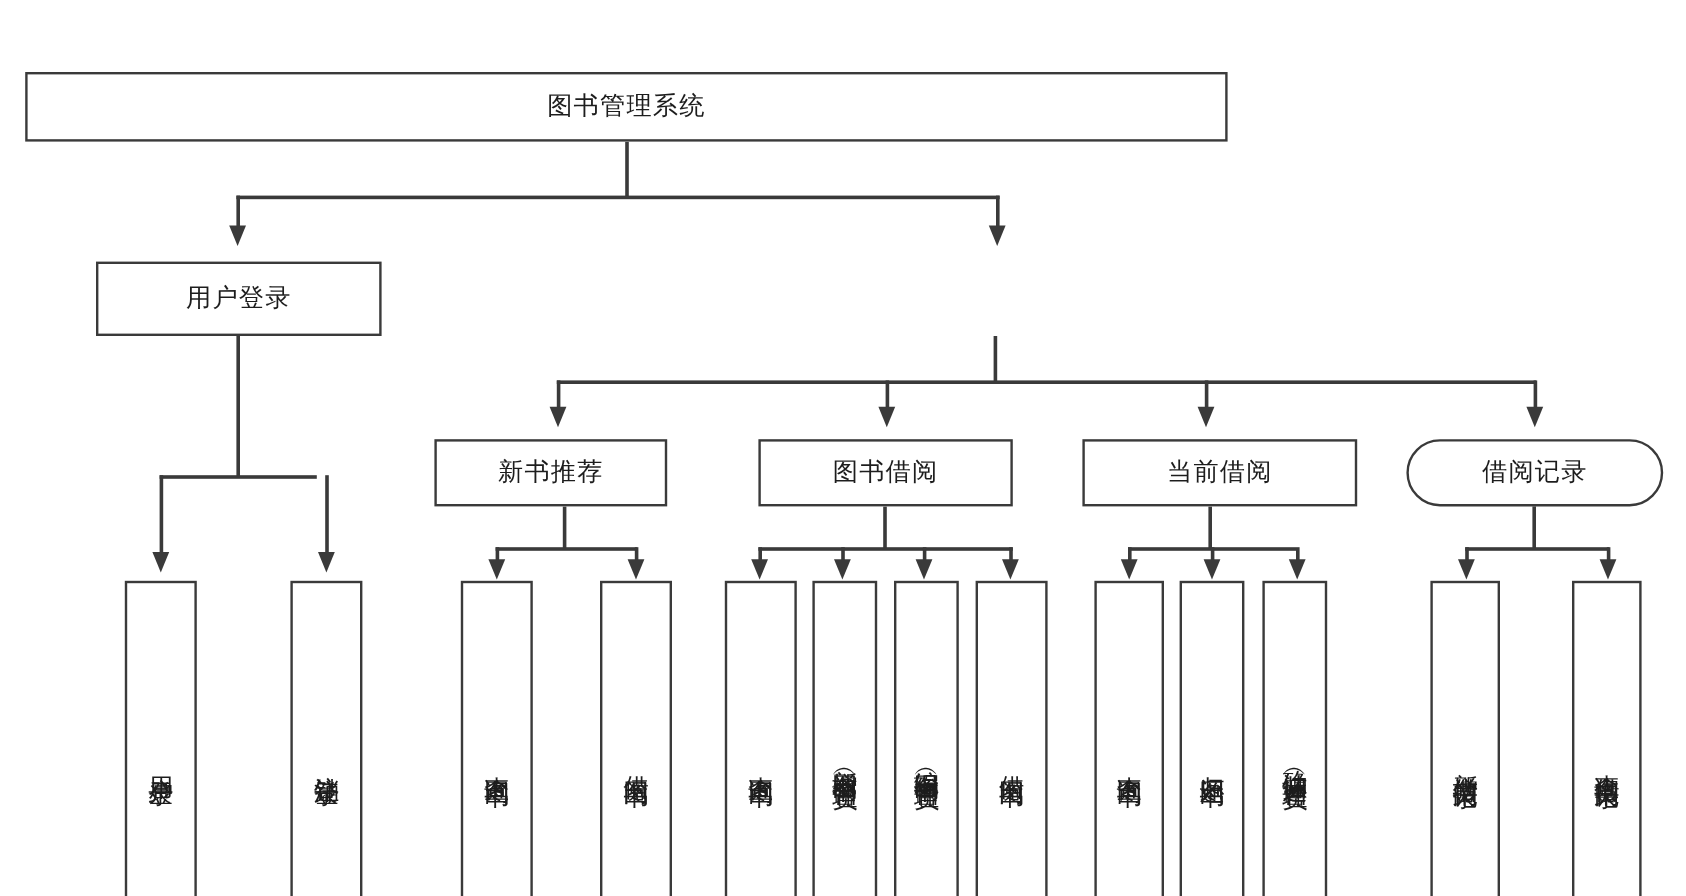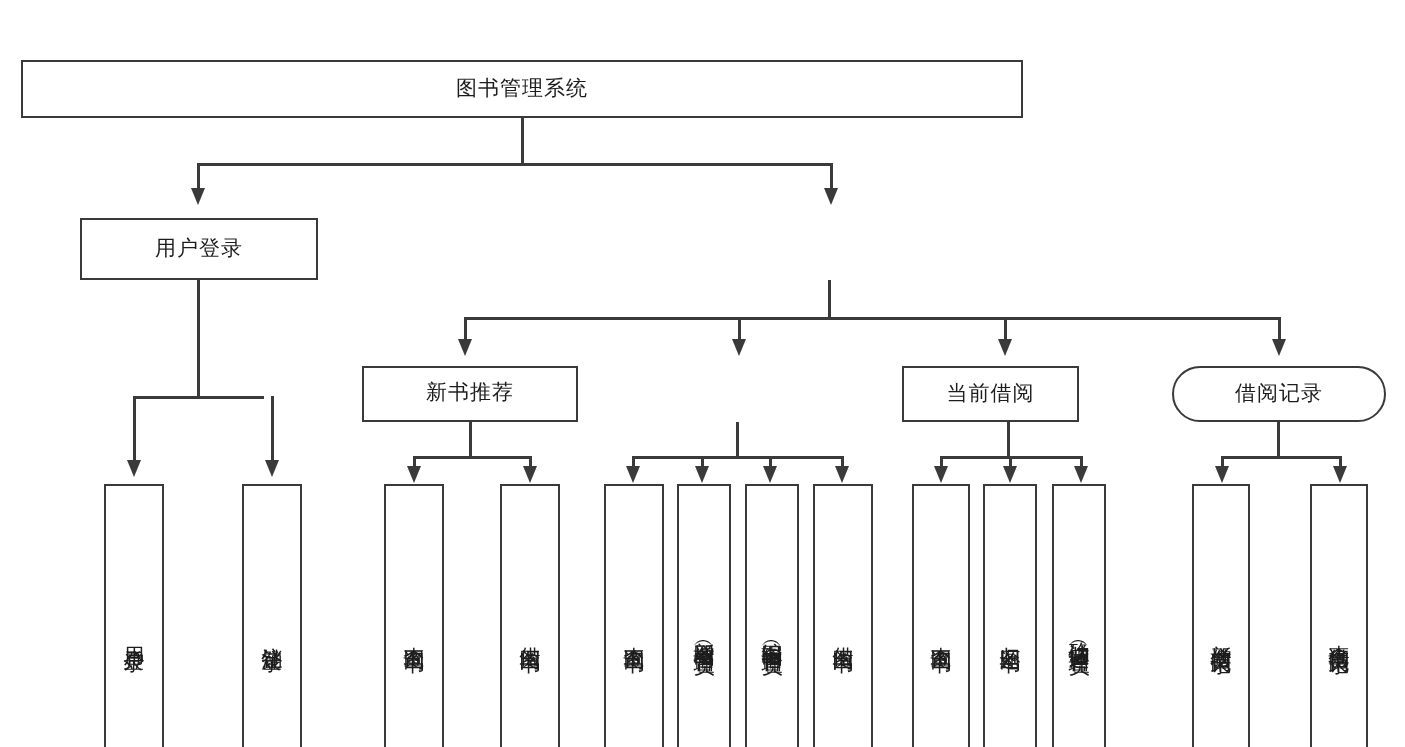--- a/index.html
+++ b/index.html
@@ -121,24 +121,27 @@
 
   <div class="edge v" style="left:738px; top:269px; height:24px;"></div>
   <div class="arrow" style="left:732px; top:291px;"></div>
 
   <div class="edge v" style="left:1004px; top:269px; height:24px;"></div>
   <div class="arrow" style="left:998px; top:291px;"></div>
 
   <div class="edge v" style="left:1278px; top:269px; height:24px;"></div>
   <div class="arrow" style="left:1272px; top:291px;"></div>
 
-  <div class="node horiz" style="left:362px; top:318px; width:216px; height:56px;font-family:Liberation Mono, monospace;">
+  <div class="node horiz" style="left:362px; top:318px; width:194px; height:56px;">
     <span class="htext">新书推荐</span>
   </div>
-  <div class="node horiz" style="left:902px; top:318px; width:177px; height:56px;">
+  <div class="node horiz" style="left:632px; top:318px; width:212px; height:56px;">
+    <span class="htext">图书借阅</span>
+  </div>
+  <div class="node horiz" style="left:902px; top:318px; width:229px; height:56px;">
     <span class="htext">当前借阅</span>
   </div>
   <div class="node horiz" style="left:1172px; top:318px; width:214px; height:56px;border-radius:28px;">
     <span class="htext">借阅记录</span>
   </div>
 
   <div class="edge v" style="left:469px; top:374px; height:36px;"></div>
   <div class="edge h" style="left:413px; top:408px; width:118px; height:2.5px;"></div>
   <div class="edge v" style="left:413px; top:408px; height:12px;"></div>
   <div class="arrow" style="left:407px; top:418px;"></div>

